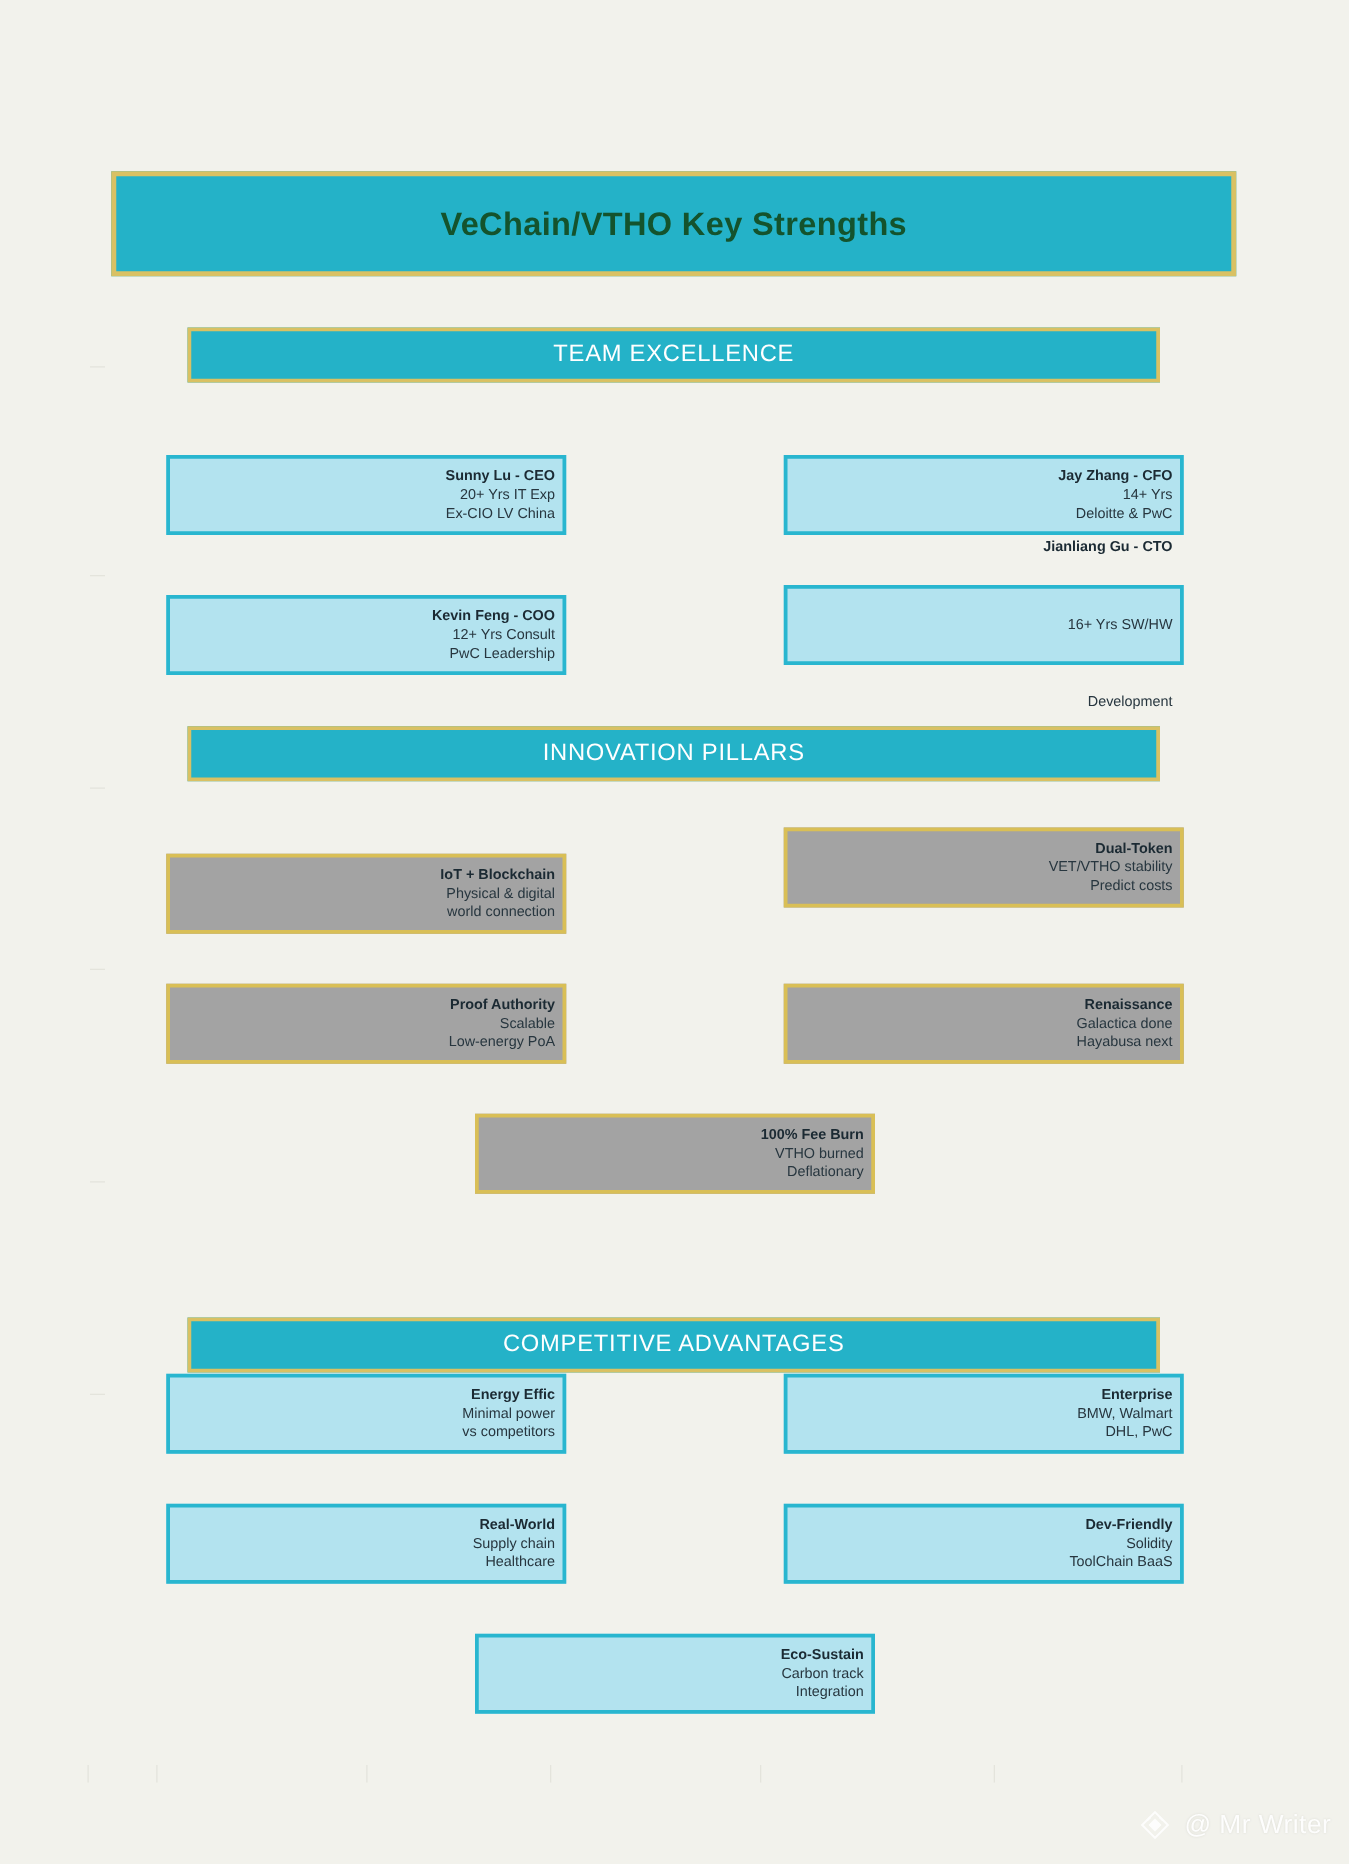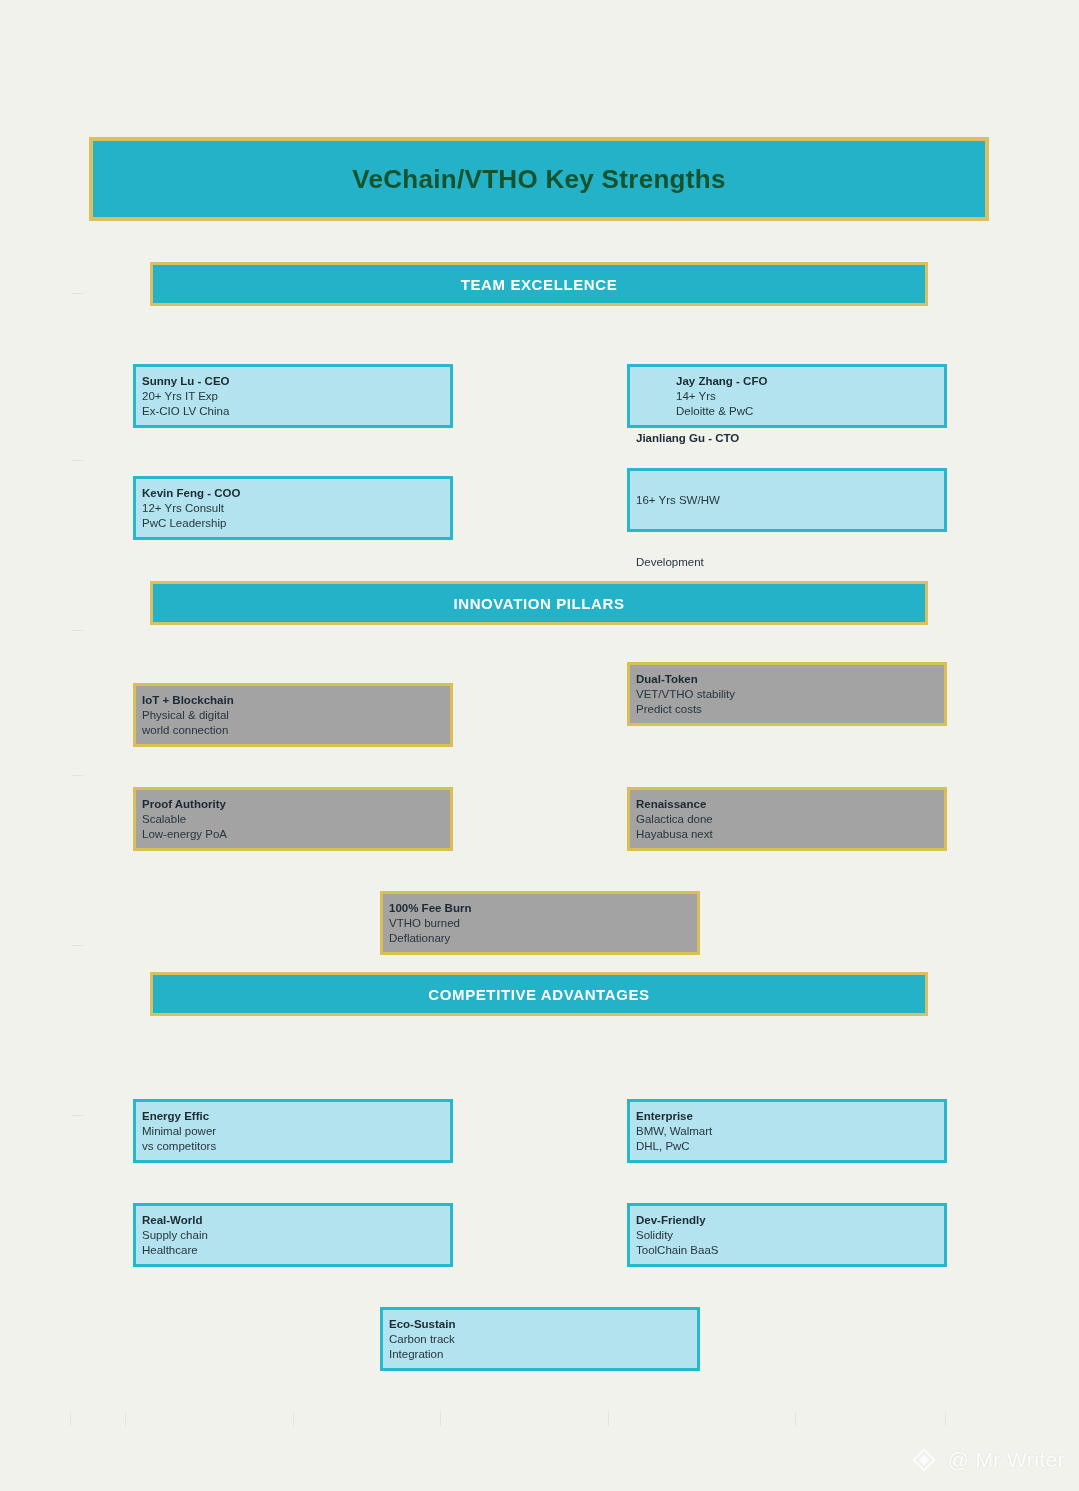--- a/index.html
+++ b/index.html
@@ -58,34 +58,34 @@
     height: 44px;
     box-sizing: border-box;
     background: #24b2c8;
     border: 3px solid #d9c163;
     display: flex;
     align-items: center;
     justify-content: center;
   }
   .section-header-text {
     color: #ffffff;
-    font-size: 15px;
-    font-weight: bold;
+    font-size: 19px;
+    font-weight: normal;
     letter-spacing: .6px;
   }
 
   
   .card {
     position: absolute;
     box-sizing: border-box;
     width: 320px;
     height: 64px;
     display: flex;
     flex-direction: column;
-    align-items: flex-start;
+    align-items: flex-end;
     justify-content: center;
     text-align: center;
     padding: 2px 6px;
   }
   .card.blue {
     background: #b3e3ef;
     border: 3px solid #29b6cf;
   }
   .card.yellow {
     background: #a3a3a3;
@@ -209,21 +209,21 @@
     <span class="card-line">Galactica done</span>
     <span class="card-line">Hayabusa next</span>
   </div>
 
   <div class="card yellow col-center" style="top:891px;">
     <span class="card-title">100% Fee Burn</span>
     <span class="card-line">VTHO burned</span>
     <span class="card-line">Deflationary</span>
   </div>
 
-  <div class="section-header" style="top:972px;">
+  <div class="section-header" style="top:1054px;">
     <span class="section-header-text">COMPETITIVE ADVANTAGES</span>
   </div>
 
   <div class="card blue col-left" style="top:1099px;">
     <span class="card-title">Energy Effic</span>
     <span class="card-line">Minimal power</span>
     <span class="card-line">vs competitors</span>
   </div>
 
   <div class="card blue col-right" style="top:1099px;">

